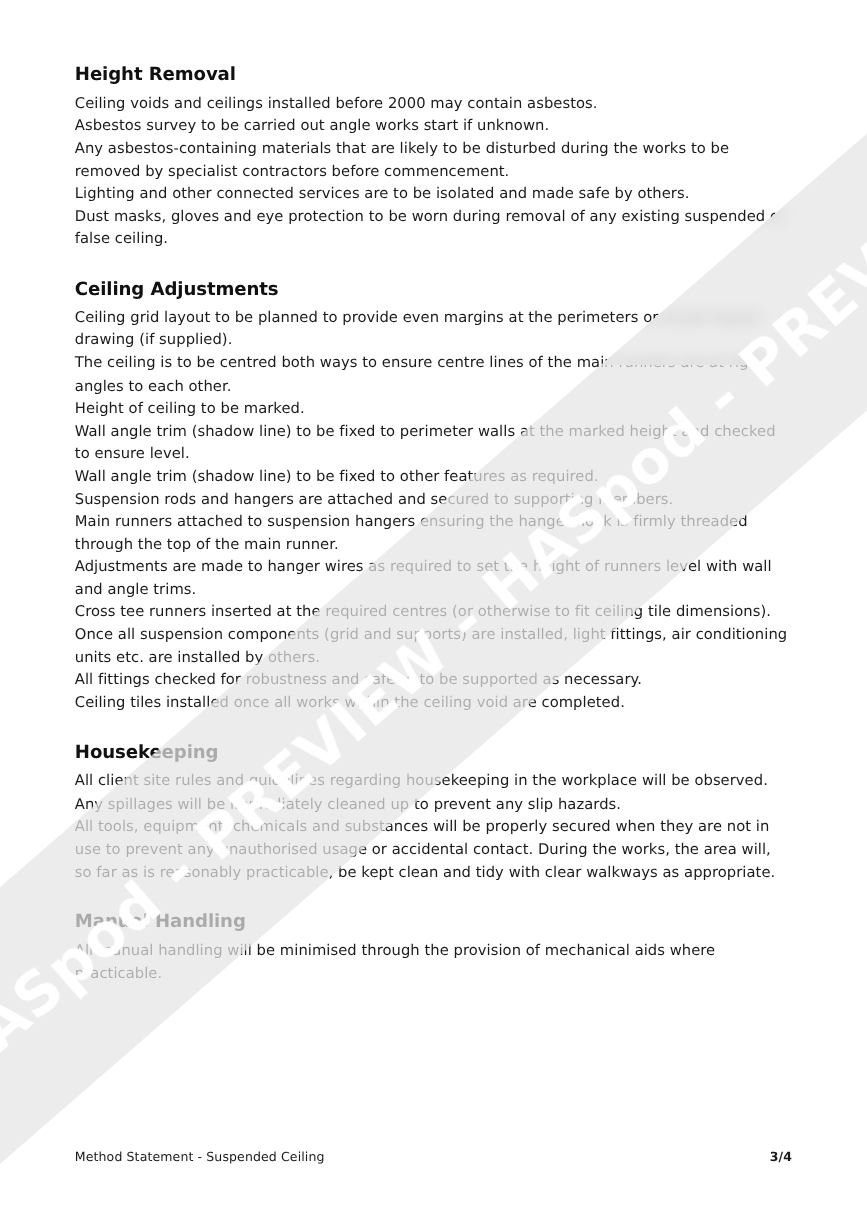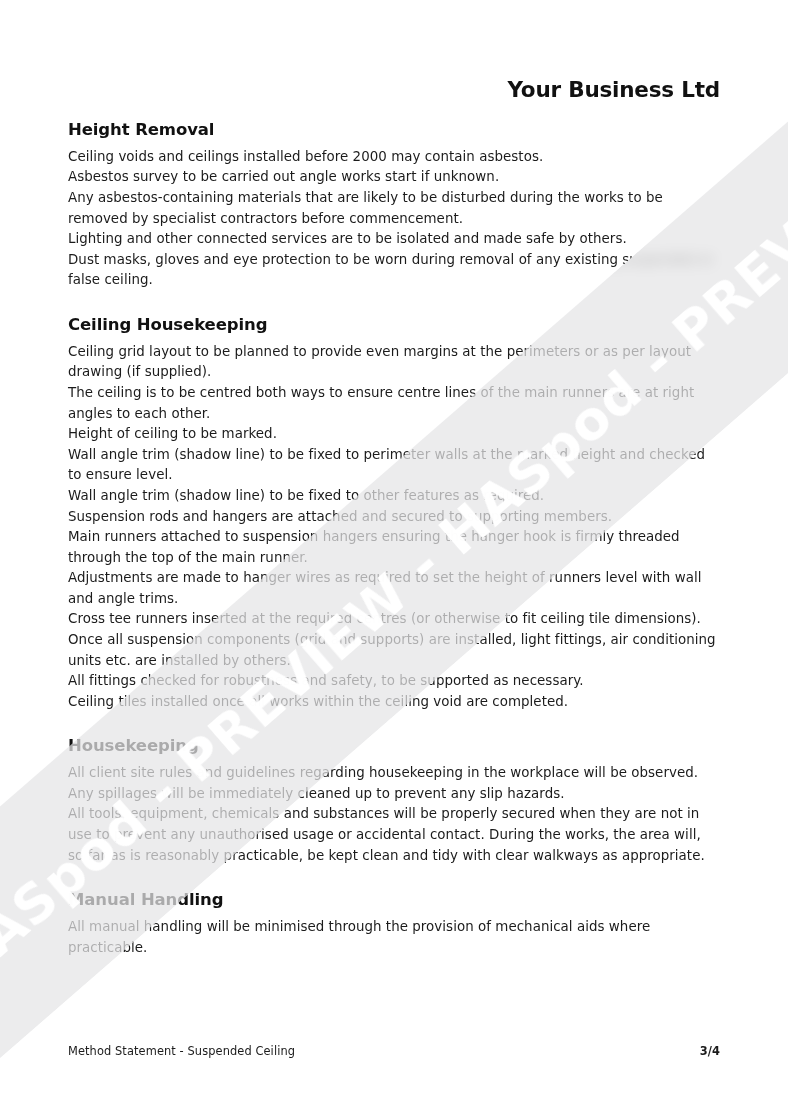--- a/index.html
+++ b/index.html
@@ -119,35 +119,32 @@
     opacity: 0.97;
   }
 </style>
 </head>
 <body>
 
 <div class="page">
 
   <div class="page-inner">
 
-    <div class="doc-header">
-      <div class="company-name">Your Business Ltd</div>
-    </div>
 
     <div class="doc-body" id="body-root">
         <div class="section">
           <h2 class="section-title">Height Removal</h2>
           <p class="para">Ceiling voids and ceilings installed before 2000 may contain asbestos.</p>
           <p class="para">Asbestos survey to be carried out angle works start if unknown.</p>
           <p class="para">Any asbestos-containing materials that are likely to be disturbed during the works to be removed by specialist contractors before commencement.</p>
           <p class="para">Lighting and other connected services are to be isolated and made safe by others.</p>
           <p class="para">Dust masks, gloves and eye protection to be worn during removal of any existing suspended or false ceiling.</p>
         </div>
         <div class="section">
-          <h2 class="section-title">Ceiling Housekeeping</h2>
+          <h2 class="section-title">Ceiling Adjustments</h2>
           <p class="para">Ceiling grid layout to be planned to provide even margins at the perimeters or as per layout drawing (if supplied).</p>
           <p class="para">The ceiling is to be centred both ways to ensure centre lines of the main runners are at right angles to each other.</p>
           <p class="para">Height of ceiling to be marked.</p>
           <p class="para">Wall angle trim (shadow line) to be fixed to perimeter walls at the marked height and checked to ensure level.</p>
           <p class="para">Wall angle trim (shadow line) to be fixed to other features as required.</p>
           <p class="para">Suspension rods and hangers are attached and secured to supporting members.</p>
           <p class="para">Main runners attached to suspension hangers ensuring the hanger hook is firmly threaded through the top of the main runner.</p>
           <p class="para">Adjustments are made to hanger wires as required to set the height of runners level with wall and angle trims.</p>
           <p class="para">Cross tee runners inserted at the required centres (or otherwise to fit ceiling tile dimensions).</p>
           <p class="para">Once all suspension components (grid and supports) are installed, light fittings, air conditioning units etc. are installed by others.</p>

